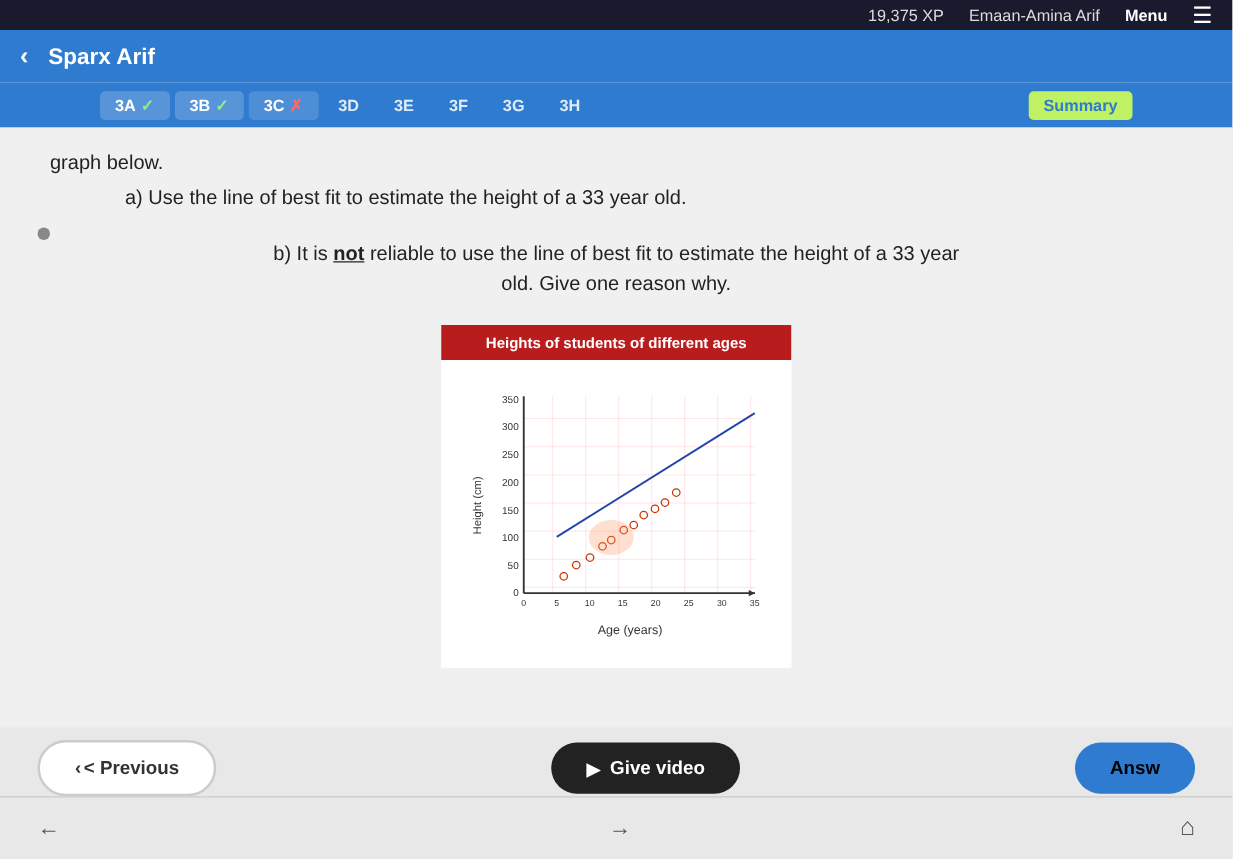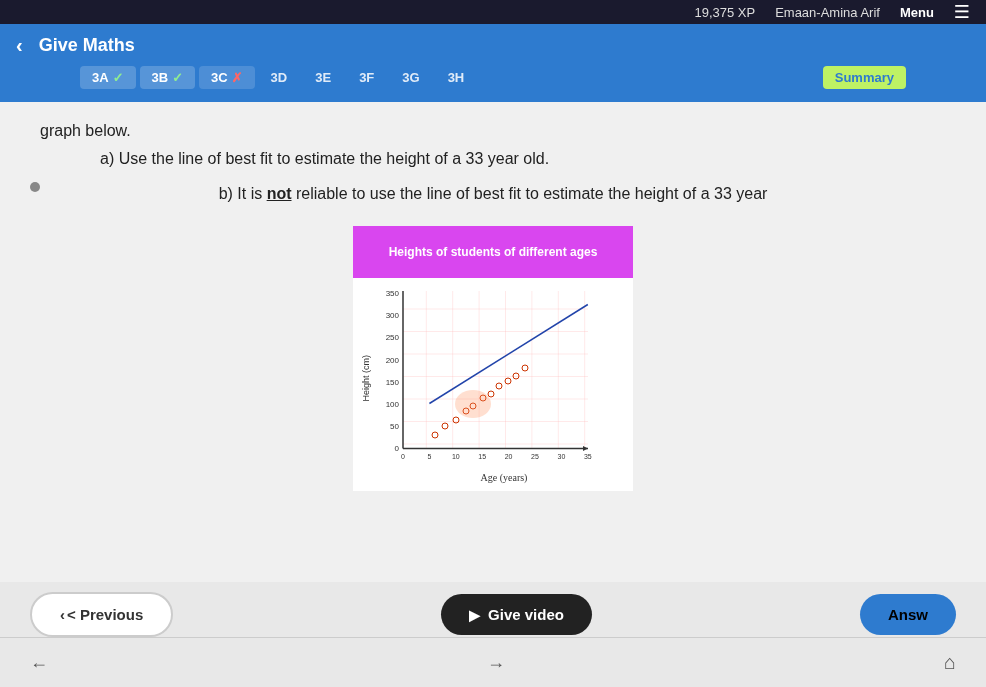--- a/index.html
+++ b/index.html
@@ -45,21 +45,21 @@
     }
     .header-title {
       font-size: 18px;
       font-weight: bold;
     }
 
     
     .tab-bar {
       background: #2e7bcf;
       display: flex;
-      align-items: flex-start;
+      align-items: center;
       padding: 0 80px 0 80px;
       height: 36px;
       gap: 4px;
     }
     .tab {
       padding: 4px 12px;
       border-radius: 4px;
       font-size: 13px;
       font-weight: bold;
       cursor: pointer;
@@ -97,21 +97,21 @@
 
     .question-text {
       font-size: 16px;
       color: #222;
       text-align: left;
       margin-bottom: 10px;
     }
     .question-a {
       font-size: 16px;
       color: #222;
-      margin-bottom: 14px;
+      margin-bottom: 24px;
       padding-left: 60px;
     }
     .question-b {
       font-size: 16px;
       color: #222;
       margin-bottom: 20px;
       text-align: center;
       line-height: 1.5;
     }
     .question-b .not-word {
@@ -135,29 +135,29 @@
       display: flex;
       justify-content: center;
       margin-top: 10px;
     }
     .chart-box {
       background: white;
       border: none;
       width: 280px;
     }
     .chart-title {
-      background: #d946ef;
+      background: #b91c1c;
       color: white;
       font-size: 12px;
       font-weight: bold;
-      padding: 19px 10px;
+      padding: 7px 10px;
       text-align: center;
     }
     .chart-inner {
-      padding: 8px;
+      padding: 24px;
       background: white;
     }
     .chart-svg-wrap {
       display: flex;
       align-items: flex-start;
     }
     .y-label {
       font-size: 9px;
       color: #333;
       writing-mode: vertical-rl;
@@ -170,21 +170,20 @@
       width: 220px;
       height: 180px;
     }
 
     .x-label {
       text-align: center;
       font-size: 10px;
       color: #333;
       margin-top: 2px;
       margin-left: 22px;
-      font-family: Liberation Serif, serif;
     }
 
     
     .bottom-bar {
       position: absolute;
       bottom: 50px;
       left: 0;
       right: 0;
       display: flex;
       align-items: center;
@@ -264,21 +263,21 @@
 
 <div class="top-bar">
   <span class="top-bar-xp">19,375 XP</span>
   <span class="top-bar-user">Emaan-Amina Arif</span>
   <span class="top-bar-menu">Menu</span>
   <span style="font-size:18px; cursor:pointer;">☰</span>
 </div>
 
 <div class="header">
   <span class="header-back">‹</span>
-  <span class="header-title">Give Maths</span>
+  <span class="header-title">Sparx Arif</span>
 </div>
 
 <div class="tab-bar">
   <div class="tab completed">
     <span>3A</span>
     <span class="checkmark">✓</span>
   </div>
   <div class="tab completed">
     <span>3B</span>
     <span class="checkmark">✓</span>
@@ -311,20 +310,21 @@
   <span class="dot"></span>
 
   <p class="question-text">graph below.</p>
 
   <p class="question-a">
     <span>a) Use the line of best fit to estimate the height of a 33 year old.</span>
   </p>
 
   <p class="question-b">
     <span>b) It is </span><span class="not-word">not</span><span> reliable to use the line of best fit to estimate the height of a 33 year</span><br>
+    <span>old. Give one reason why.</span>
   </p>
 
   <div class="chart-container">
     <div class="chart-box">
       <div class="chart-title">Heights of students of different ages</div>
       <div class="chart-inner">
         <div class="chart-svg-wrap">
           <span class="y-label">Height (cm)</span>
           <div>
             <svg class="chart-svg" viewBox="0 0 220 180">

